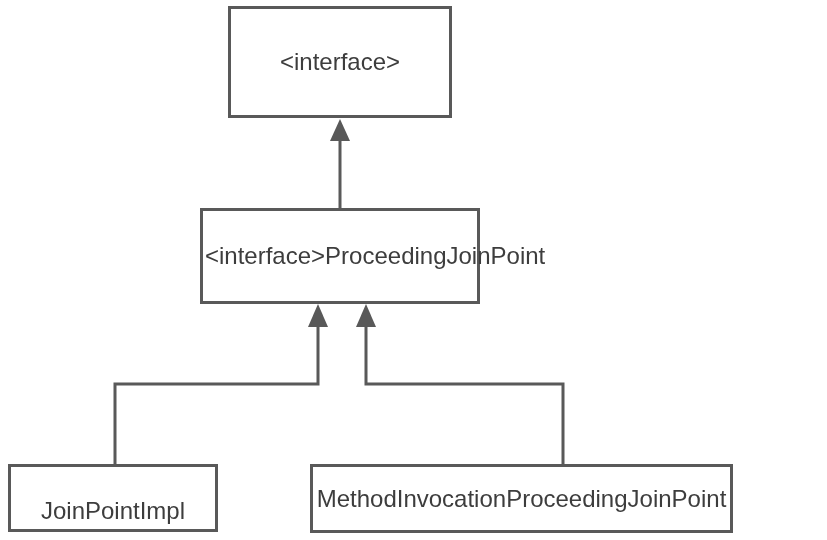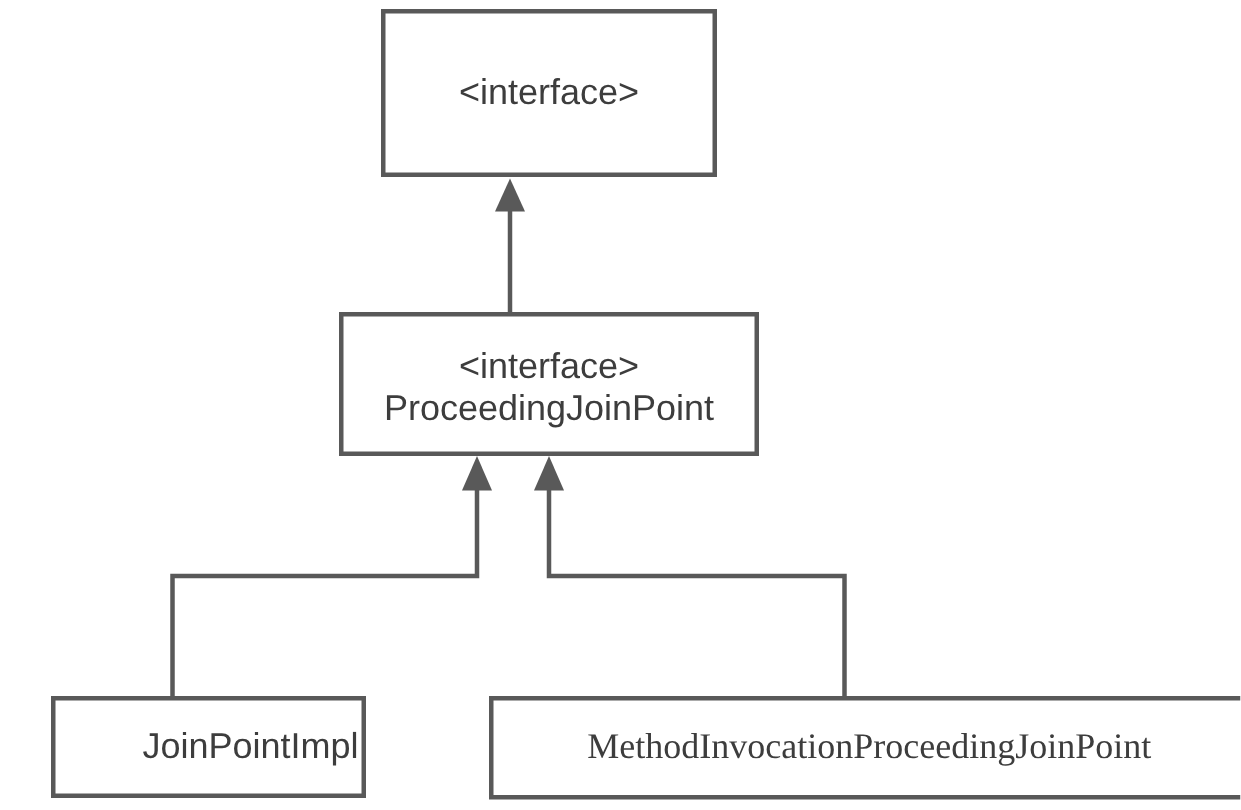--- a/index.html
+++ b/index.html
@@ -31,28 +31,26 @@
   .arrowhead {
     fill: var(--stroke);
     stroke: none;
   }
   .node {
     position: absolute;
     background: var(--bg);
     border: 3px solid var(--stroke);
     color: var(--text);
     display: flex;
-    flex-direction: column;
     align-items: center;
     justify-content: space-around;
     text-align: center;
     font-size: 24px;
     line-height: 1.15;
-    padding: 20px 2px;
-    margin-left: 26px;
+    padding: 4px 2px;
   }
   .node.single {
     justify-content: center;
   }
   .node span {
     display: block;
     white-space: nowrap;
   }
 </style>
 </head>
@@ -84,17 +82,17 @@
 
   <div class="node" style="left:200px; top:208px; width:280px; height:96px;">
     <span>&lt;interface&gt;</span>
     <span>ProceedingJoinPoint</span>
   </div>
 
   <div class="node single" style="left:8px; top:464px; width:210px; height:68px;align-items:flex-end;">
     <span>JoinPointImpl</span>
   </div>
 
-  <div class="node single" style="left:300px; top:464px; width:507px; height:69px;font-family:Liberation Serif, serif;">
+  <div class="node single" style="left:310px; top:464px; width:423px; height:69px;">
     <span>MethodInvocationProceedingJoinPoint</span>
   </div>
 
 </div>
 
 </body></html>

